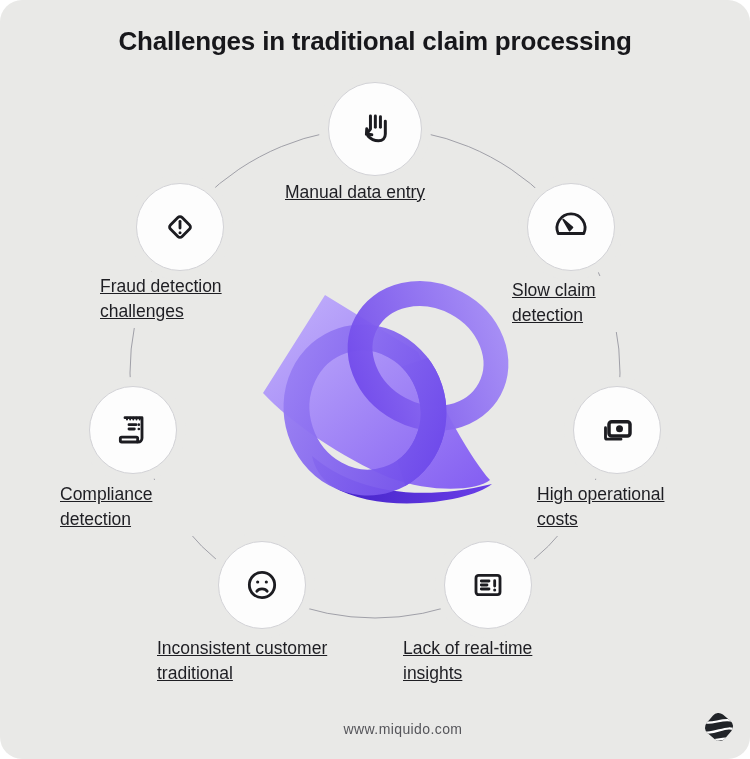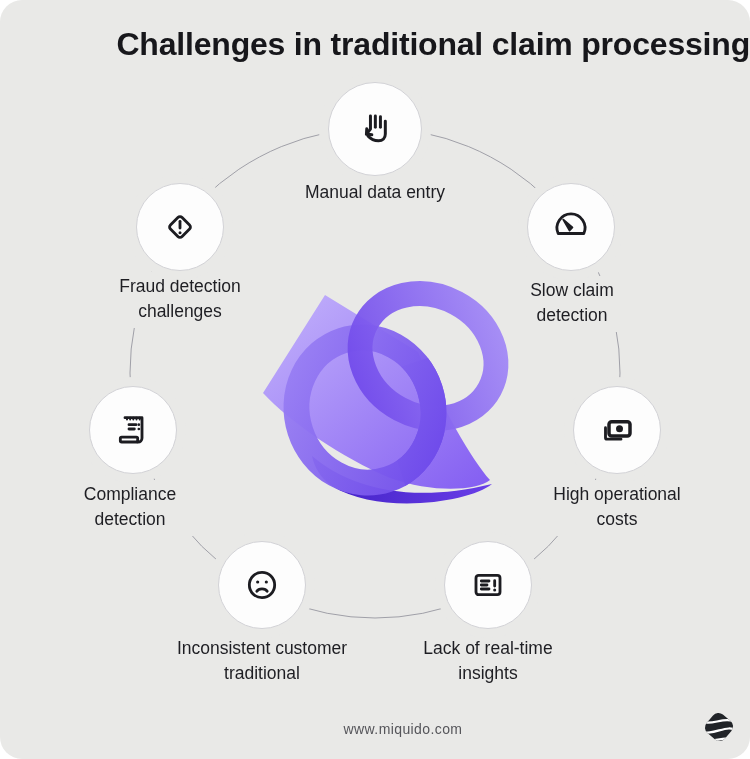--- a/index.html
+++ b/index.html
@@ -4,34 +4,34 @@
 <style>
   html,body{margin:0;padding:0;background:#ffffff;}
   .page{
     position:relative;width:750px;height:759px;background:#ffffff;
     font-family:"Liberation Sans","DejaVu Sans",sans-serif;overflow:hidden;
   }
   .panel{
     position:absolute;inset:0;background:#E9E9E7;border-radius:22px;overflow:hidden;
   }
   .title{
-    position:absolute;top:26px;left:0;width:100%;text-align:right;
-    font-size:32px;font-weight:700;color:#17171B;letter-spacing:-0.2px;
+    position:absolute;top:26px;left:0;width:100%;text-align:center;
+    font-size:26px;font-weight:700;color:#17171B;letter-spacing:-0.2px;
   }
   .arc-layer{position:absolute;inset:0;pointer-events:none;}
   .node{
     position:absolute;border-radius:50%;background:#FDFDFD;
     border:1px solid #D2D2D6;box-shadow:0 0 0 9px #E9E9E7;
     display:flex;align-items:center;justify-content:center;
   }
   .node svg{display:block;}
   .nlabel{
     position:absolute;transform:translateX(-50%);background:#E9E9E7;
-    text-align:center;font-size:17.5px;font-weight:500;color:#1E1E23;
-    line-height:1.42;padding:2px 8px 4px 8px;white-space:pre-line;
+    text-align:left;font-size:17.5px;font-weight:500;color:#1E1E23;
+    line-height:1.42;padding:2px 8px 4px 8px;white-space:pre-line;text-decoration:underline;
   }
   .footer-url{
     position:absolute;left:0;width:100%;top:721px;text-align:center;
     font-size:14px;color:#55555A;letter-spacing:0.4px;margin-left:28px;
   }
   .logo{position:absolute;left:702px;top:707px;width:34px;height:40px;}
   .icon{stroke:#1C1C21;fill:none;stroke-width:1.7;stroke-linecap:round;stroke-linejoin:round;}
 </style>
 </head>
 <body>

